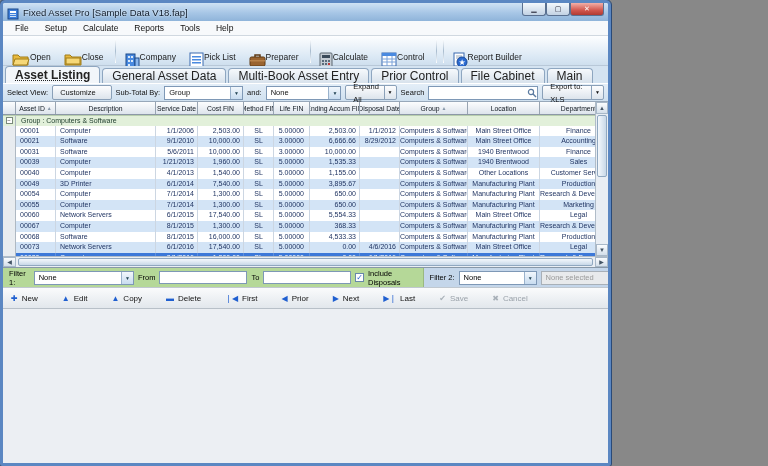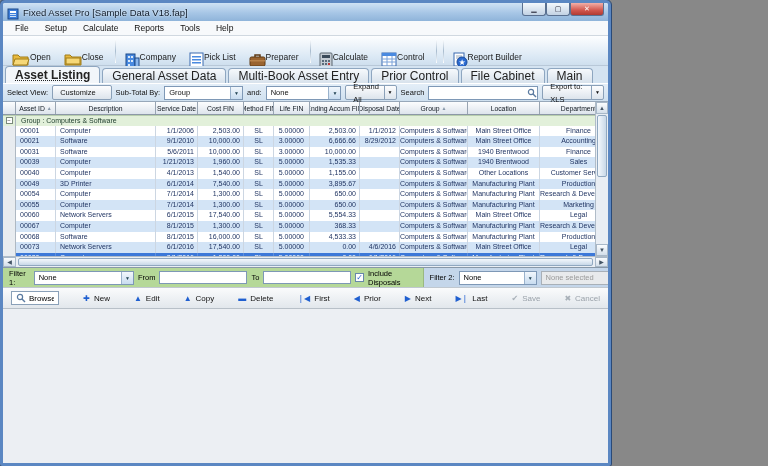--- a/index.html
+++ b/index.html
@@ -510,27 +510,20 @@
         <span class="arr">▼</span>
       </div>
       <div class="select dis" style="width:82px">
         <span>None selected</span>
         <span class="arr" style="font-size:5px;color:#99a">▼</span>
       </div>
     </div>
   </div>
 
   <div class="buttonbar">
-    <div class="browse">
-      <svg class="mag" width="10" height="10">
-          <circle cx="4" cy="4" r="2.6" fill="none" stroke="#5a7aa0" stroke-width="1.2"></circle>
-          <line x1="6" y1="6" x2="9" y2="9" stroke="#5a7aa0" stroke-width="1.4"></line>
-        </svg>
-      <input value="Browse" style="">
-    </div>
     <div class="bbtn">
         <span class="gl">✚</span>
         <span>New</span>
       </div>
     <div class="bbtn">
         <span class="gl">▲</span>
         <span>Edit</span>
       </div>
     <div class="bbtn">
         <span class="gl">▲</span>

